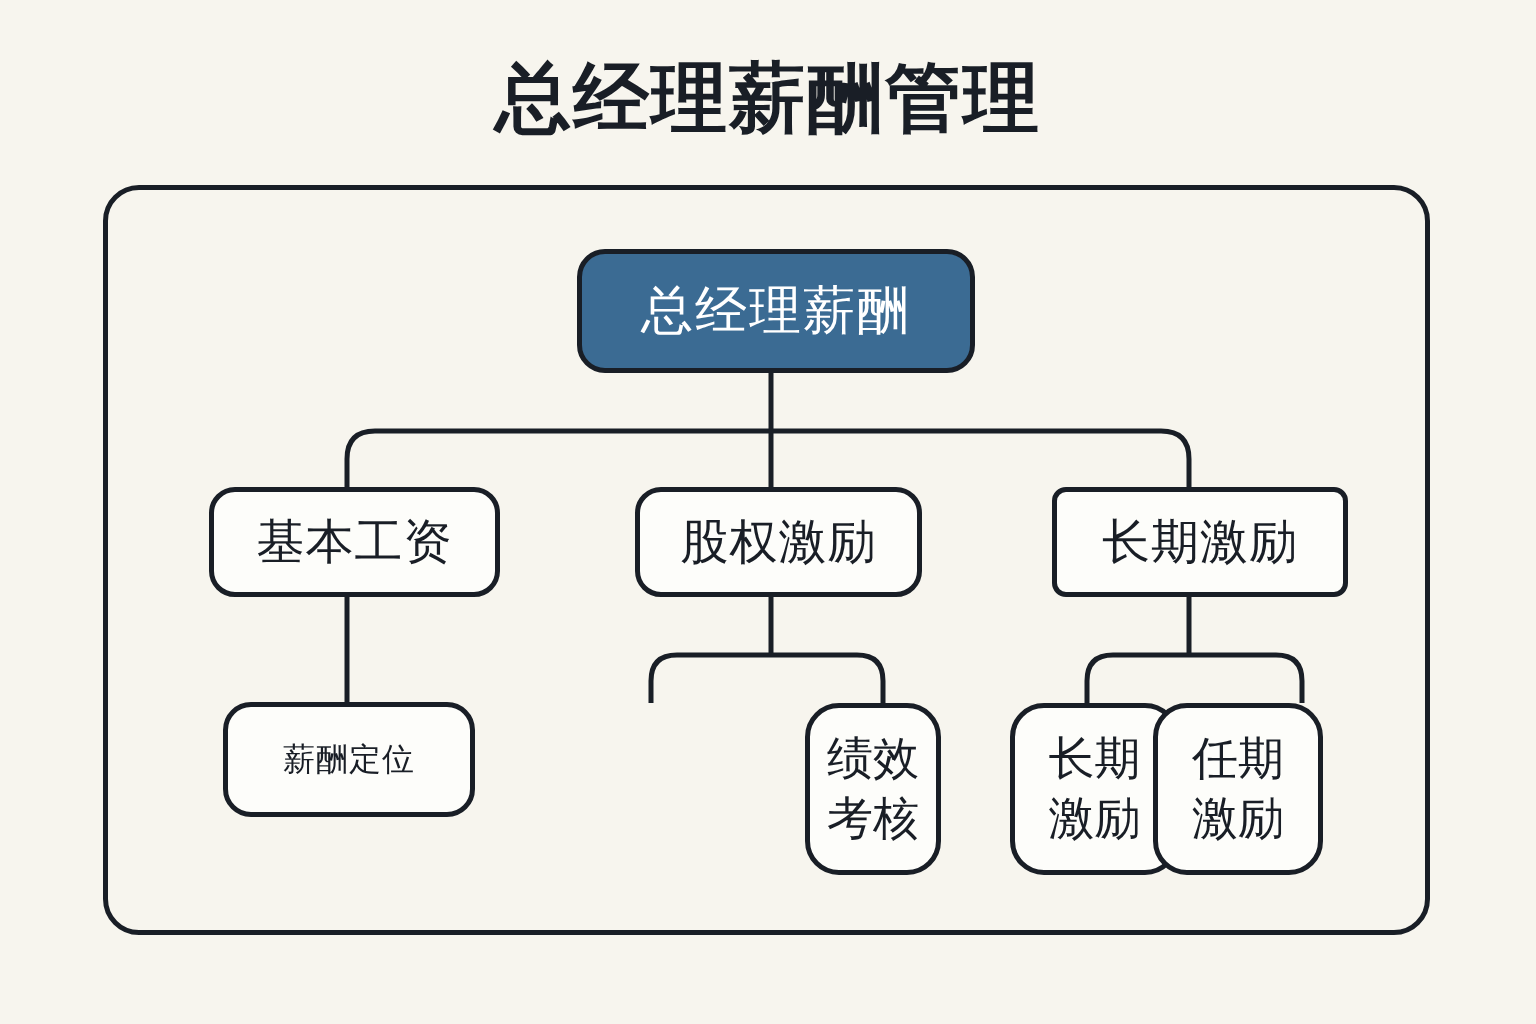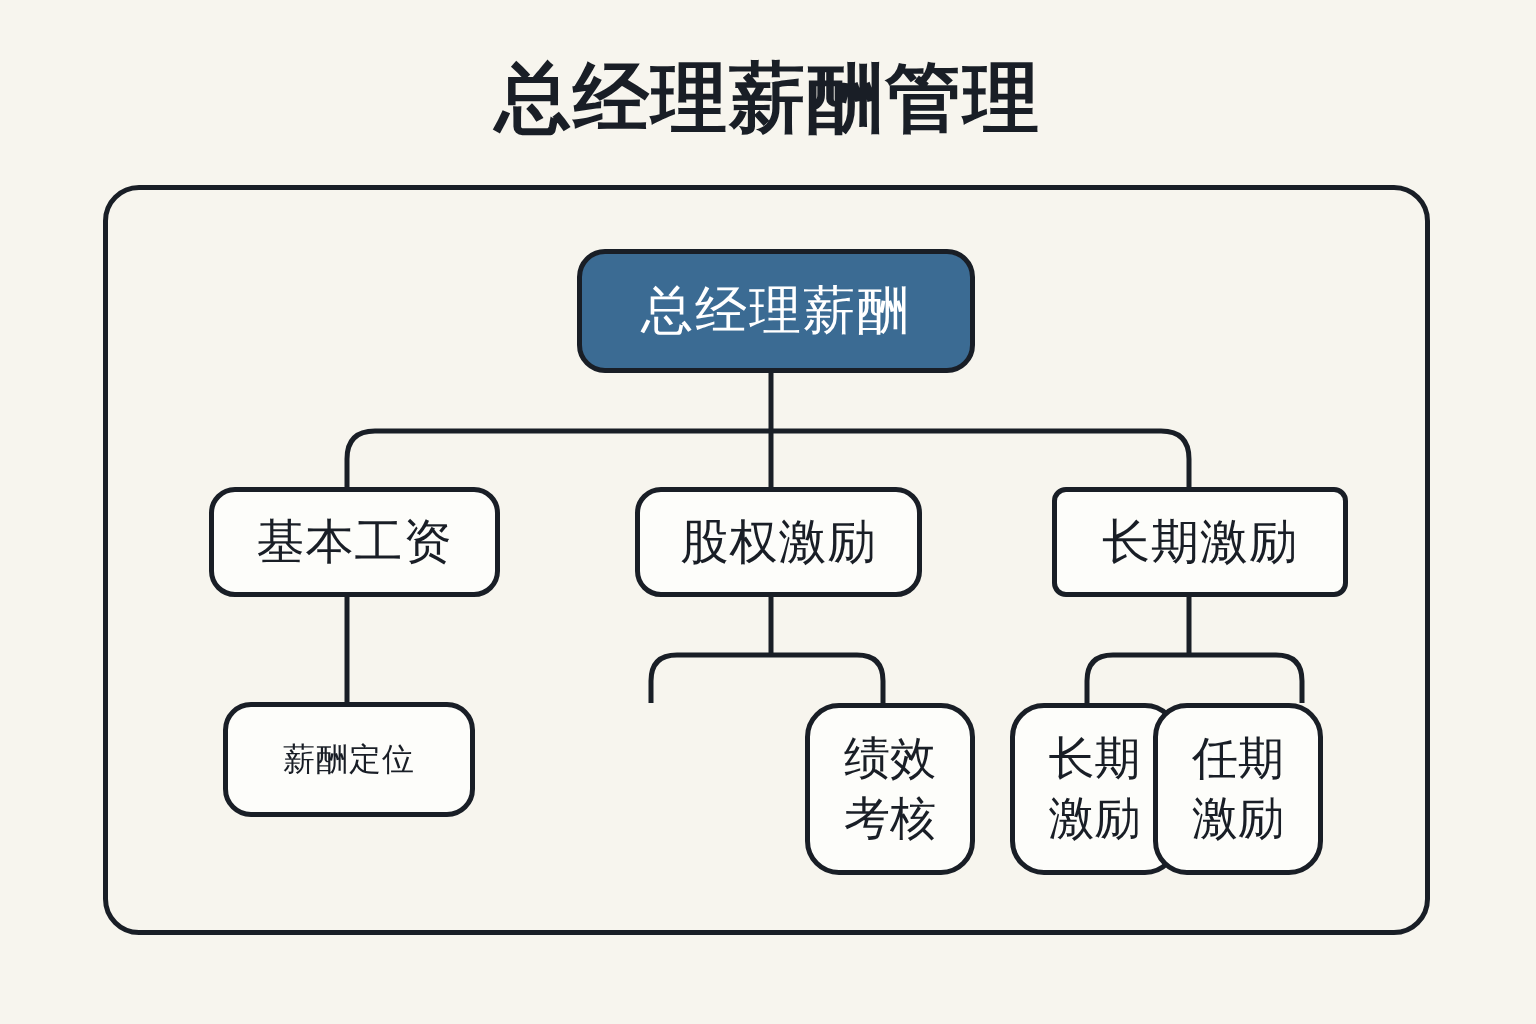--- a/index.html
+++ b/index.html
@@ -93,21 +93,21 @@
     border-radius: 34px;
     font-size: 46px;
     line-height: 1.3;
   }
   .node-sq .wrap2 {
     display: inline-block;
     width: 2.15em;
     word-break: break-all;
   }
   .node-goals   { left: 568px;  width: 167px; }
-  .node-review  { left: 798px;  width: 170px; }
+  .node-review  { left: 798px;  width: 136px; }
   .node-equity  { left: 1003px; width: 169px; }
   .node-tenure  { left: 1146px; width: 170px; }
 </style>
 </head>
 <body>
 
 <div class="canvas">
 
   <div class="page-title">总经理薪酬管理</div>
 

